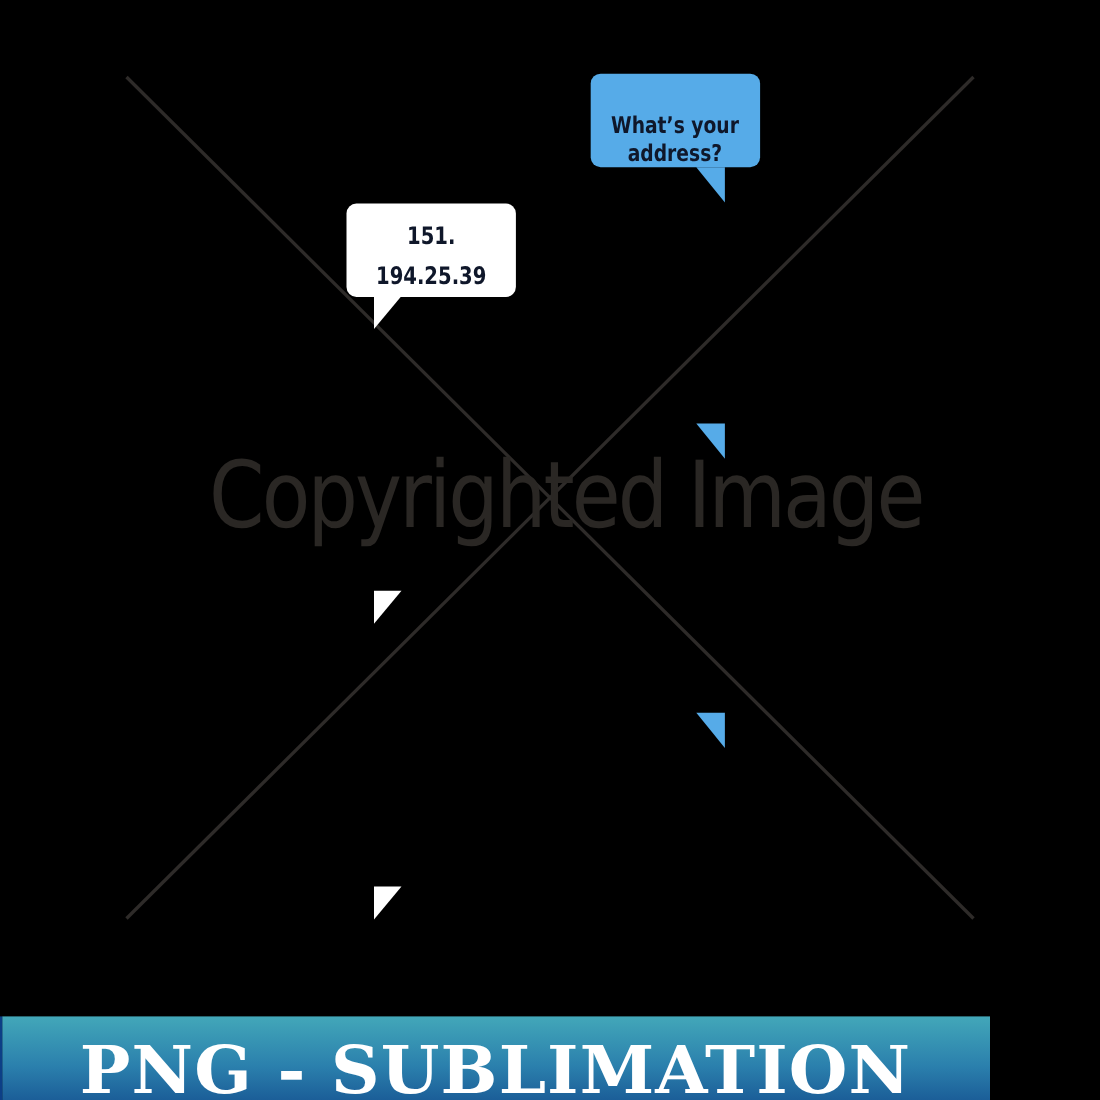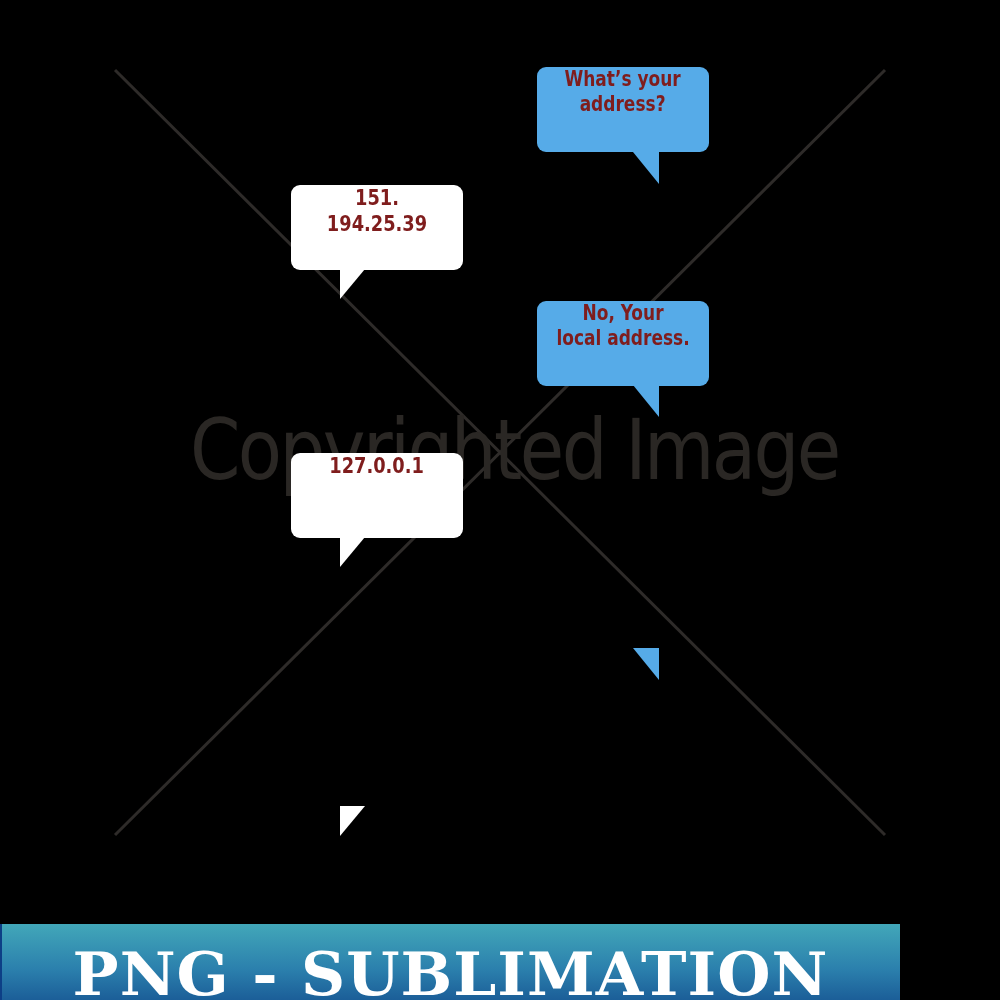--- a/index.html
+++ b/index.html
@@ -11,27 +11,27 @@
   .canvas { position: absolute; left: 0; top: 0; width: 1000px; height: 900px; background: #000; }
   .xlines { position: absolute; left: 0; top: 0; width: 1000px; height: 900px; }
   .watermark {
     position: absolute; left: 190px; top: 395px; width: 640px; height: 110px;
     font-family: "DejaVu Sans", sans-serif; font-weight: normal;
     font-size: 84px; line-height: 110px; letter-spacing: -3px;
     color: #2a2724; white-space: nowrap; text-align: center;
     transform: scaleX(0.86); transform-origin: left center;
   }
   .bubble {
-    position: absolute; width: 172px; height: 85px; border-radius: 9px;
-    display: flex; align-items: flex-start; justify-content: center; text-align: center;
-    color: #7f1d1d; font-family: "DejaVu Sans Condensed", "DejaVu Sans", sans-serif;
+    position: absolute; width: 154px; height: 85px; border-radius: 9px;
+    display: flex; align-items: flex-end; justify-content: center; text-align: center;
+    color: #0f172a; font-family: "DejaVu Sans Condensed", "DejaVu Sans", sans-serif;
     font-weight: bold; box-sizing: border-box; padding: 0 8px;
   }
   .bubble.blue { background: #56abe8; font-size: 21px; line-height: 25px; }
-  .bubble.white { background: #ffffff; font-size: 22px; line-height: 26px; }
+  .bubble.white { background: #ffffff; font-size: 22px; line-height: 36px; margin-left: 24px; }
   .bubble .txt { display: inline-block; transform: scaleX(0.9); white-space: pre-line; }
   .tail { position: absolute; width: 0; height: 0; }
   .tail.blue {
     border-left: 26px solid transparent;
     border-top: 32px solid #56abe8;
   }
   .tail.white {
     border-right: 25px solid transparent;
     border-top: 30px solid #ffffff;
   }
@@ -62,29 +62,22 @@
     <span class="txt">What’s your
 address?</span>
   </div>
   <div class="tail blue" style="left:633px; top:152px;"></div>
 
   <div class="bubble white" style="left:291px; top:185px;">
     <span class="txt">151. 194.25.39</span>
   </div>
   <div class="tail white" style="left:340px; top:269px;"></div>
 
-  <div class="bubble blue" style="left:537px; top:301px;">
-    <span class="txt">No, Your
-local address.</span>
-  </div>
   <div class="tail blue" style="left:633px; top:385px;"></div>
 
-  <div class="bubble white" style="left:291px; top:453px;">
-    <span class="txt">127.0.0.1</span>
-  </div>
   <div class="tail white" style="left:340px; top:537px;"></div>
 
   <div class="tail blue" style="left:633px; top:648px;"></div>
 
   <div class="tail white" style="left:340px; top:806px;"></div>
 </div>
 
 <div class="banner">
   <span class="banner-text">PNG - SUBLIMATION</span>
 </div>

